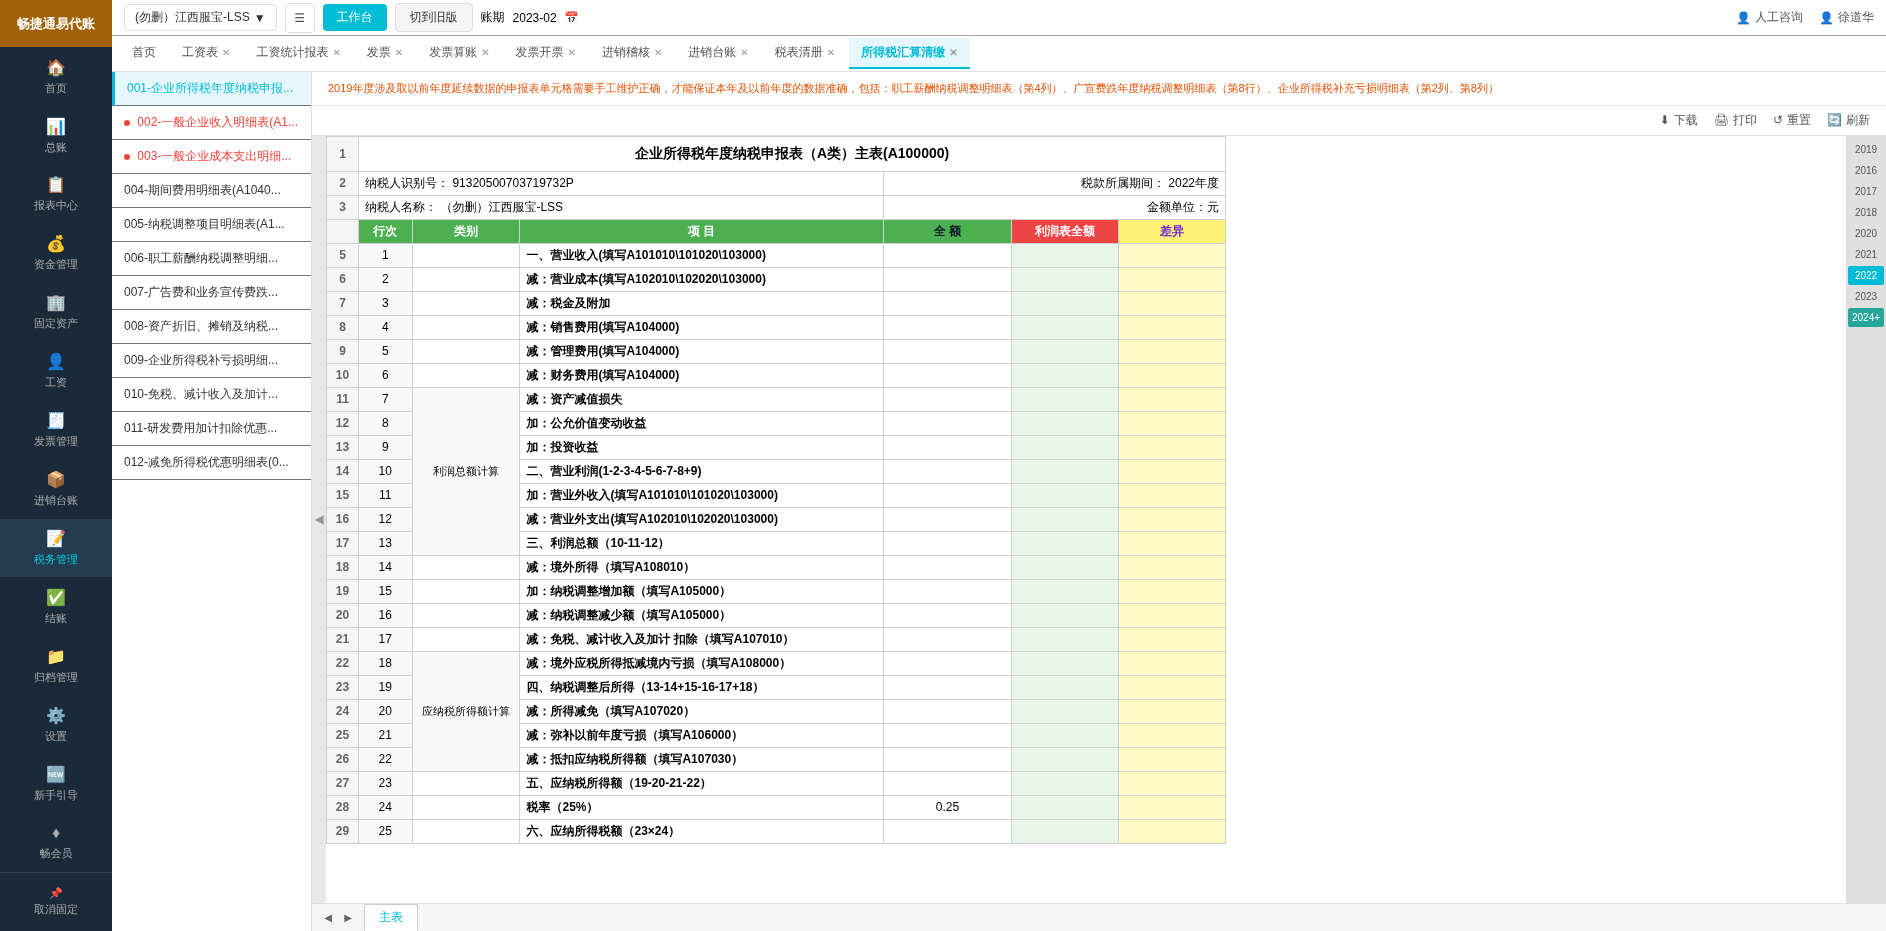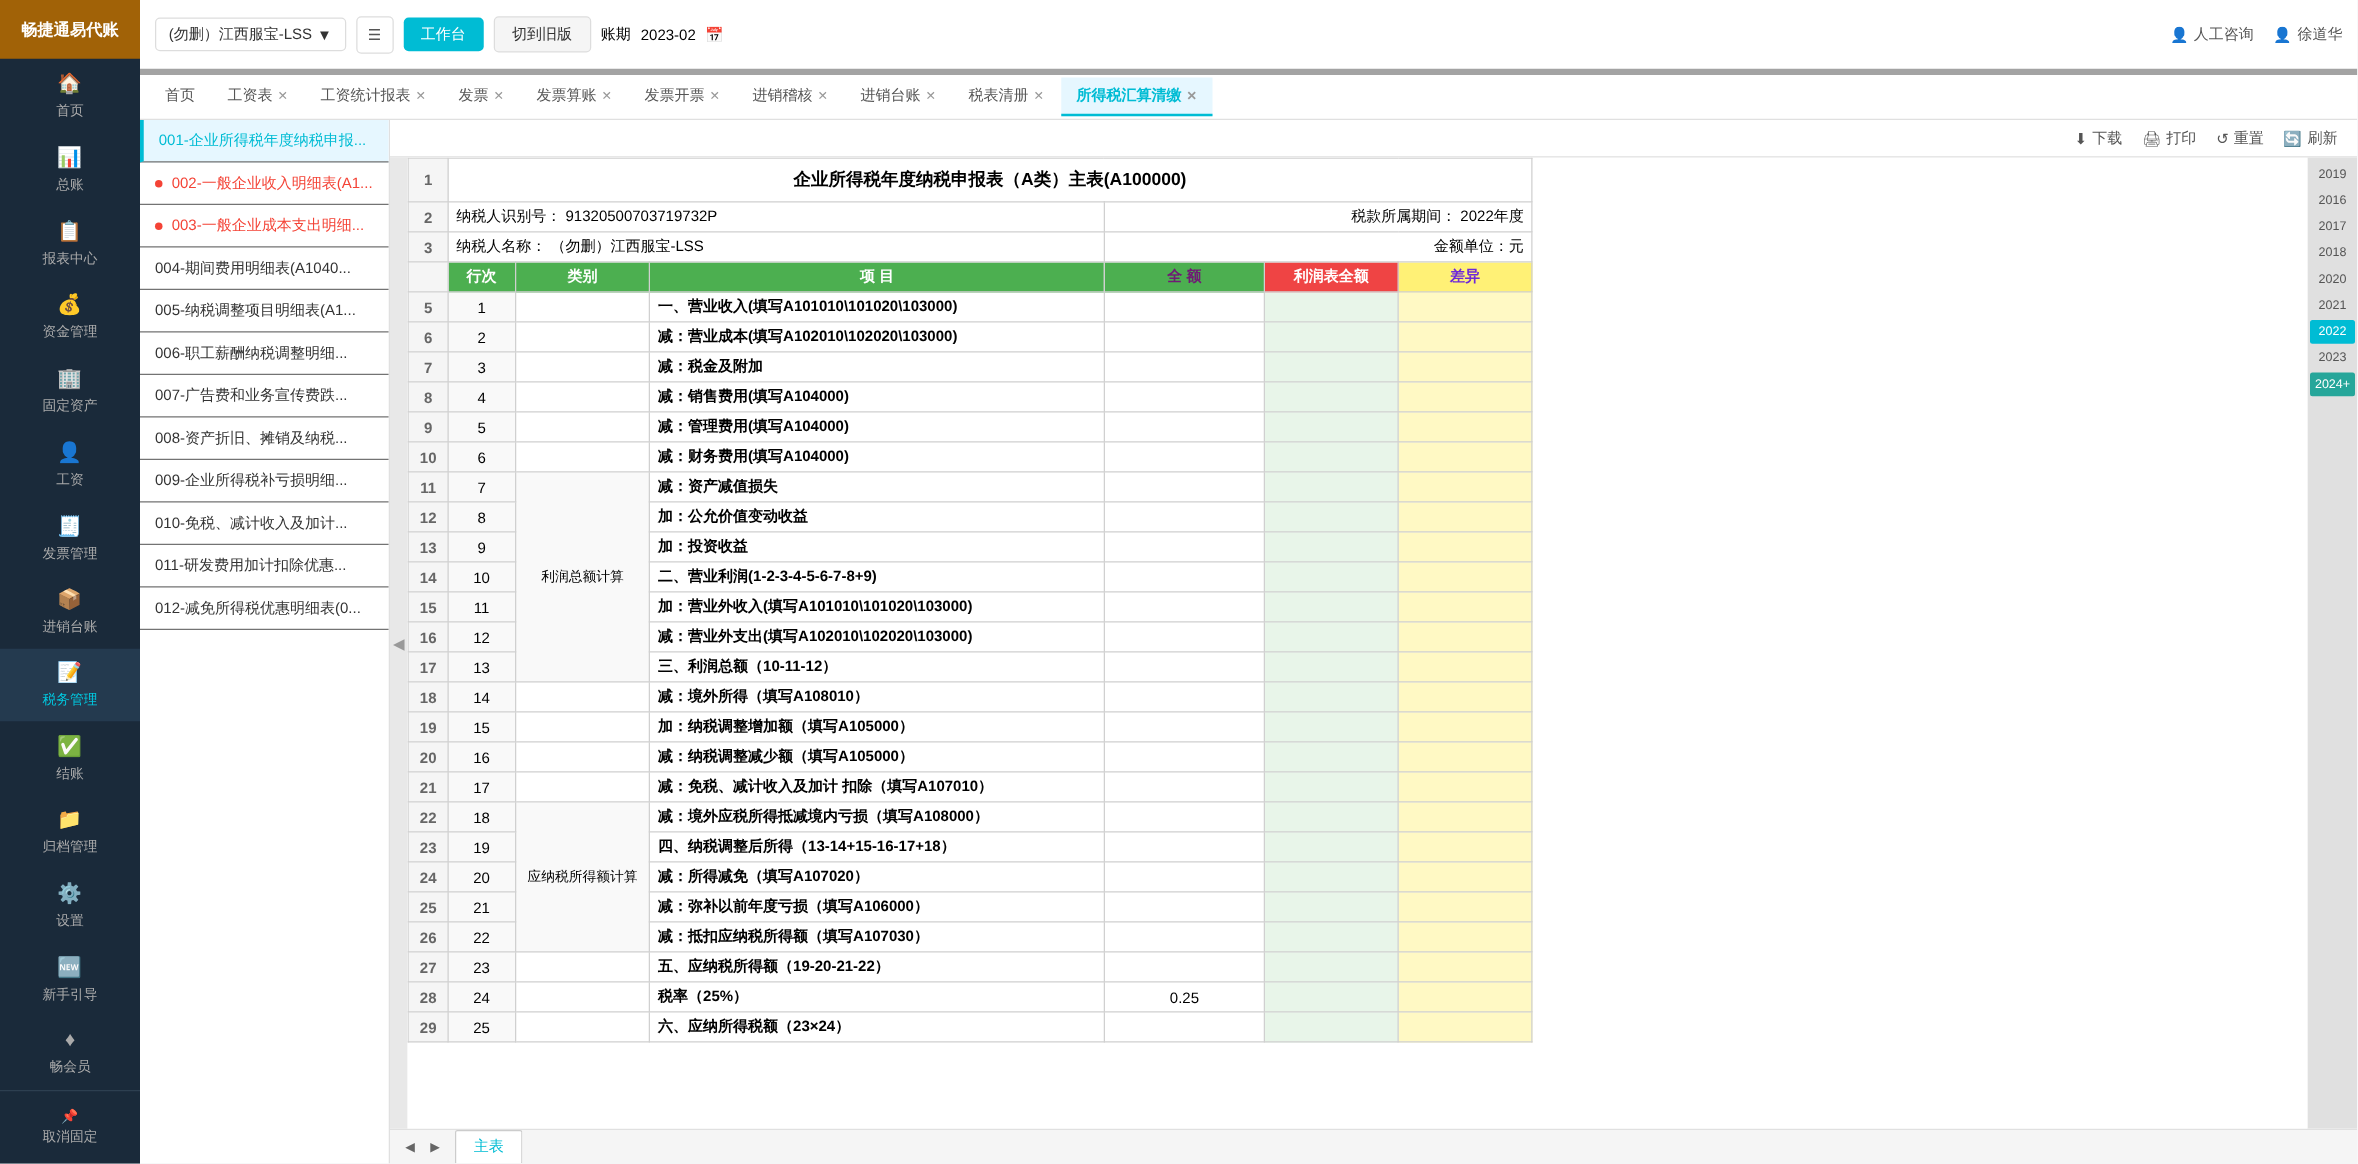--- a/index.html
+++ b/index.html
@@ -11,21 +11,21 @@
     .sidebar-item { display: flex; flex-direction: column; align-items: center; justify-content: center; height: 60px; color: #aaa; cursor: pointer; font-size: 11px; gap: 4px; }
     .sidebar-item.active { background: #243a4f; color: #00c8e0; }
     .sidebar-item .icon { font-size: 16px; }
     .sidebar-bottom { margin-top: auto; padding: 8px 0; border-top: 1px solid #2d3f50; }
     .sidebar-bottom-item { display: flex; flex-direction: column; align-items: center; color: #aaa; font-size: 11px; padding: 6px 0; cursor: pointer; gap: 2px; }
 
     
     .main { flex: 1; display: flex; flex-direction: column; overflow: hidden; }
 
     
-    .topbar { height: 60px; background: #fff; display: flex; align-items: center; padding: 0 12px; gap: 8px; border-bottom: 5px solid #a3a3a3; flex-shrink: 0; }
+    .topbar { height: 36px; background: #fff; display: flex; align-items: center; padding: 0 12px; gap: 8px; border-bottom: 1px solid #a3a3a3; flex-shrink: 0; }
     .topbar-company { border: 1px solid #ddd; border-radius: 4px; padding: 4px 10px; font-size: 12px; display: flex; align-items: center; gap: 4px; cursor: pointer; color: #333; }
     .topbar-icon-btn { width: 30px; height: 30px; border: 1px solid #ddd; border-radius: 4px; display: flex; align-items: center; justify-content: center; cursor: pointer; color: #555; }
     .topbar-btn { padding: 5px 14px; border-radius: 4px; font-size: 12px; cursor: pointer; border: none; }
     .btn-primary { background: #00bcd4; color: white; }
     .btn-default { background: #f5f5f5; border: 1px solid #ddd; color: #333; }
     .topbar-right { margin-left: auto; display: flex; align-items: center; gap: 16px; color: #555; font-size: 12px; }
     .topbar-right-item { display: flex; align-items: center; gap: 4px; cursor: pointer; }
 
     
     .tabbar { height: 36px; background: #fff; display: flex; align-items: center; padding: 0 8px; border-bottom: 1px solid #e0e0e0; flex-shrink: 0; gap: 2px; }
@@ -267,20 +267,23 @@
       <div class="left-panel-item">
         <span>011-研发费用加计扣除优惠...</span>
       </div>
       <div class="left-panel-item">
         <span>012-减免所得税优惠明细表(0...</span>
       </div>
     </div>
 
     <div class="right-main">
 
+      <div class="warning-bar">
+        <span>2019年度涉及取以前年度延续数据的申报表单元格需要手工维护正确，才能保证本年及以前年度的数据准确，包括：职工薪酬纳税调整明细表（第4列）、广宣费跌年度纳税调整明细表（第8行）、企业所得税补充亏损明细表（第2列、第8列）</span>
+      </div>
 
       <div class="toolbar">
         <div class="toolbar-btn">
           <span>⬇</span>
           <span>下载</span>
         </div>
         <div class="toolbar-btn">
           <span>🖨</span>
           <span>打印</span>
         </div>
@@ -339,21 +342,21 @@
               <td colspan="3" style="text-align:right;">
                 <span>金额单位：元</span>
               </td>
             </tr>
 
             <tr class="row-colheader">
               <td style="background:#f5f5f5;"></td>
               <th style="background:#4caf50;color:white;">行次</th>
               <th style="background:#4caf50;color:white;">类别</th>
               <th style="background:#4caf50;color:white;">项 目</th>
-              <th style="background:#4caf50;color:#701a75;">全 额</th>
+              <th style="background:#4caf50;color:#0f172a;">全 额</th>
               <th style="background:#ef4444;color:white;margin-top:33px;">利润表全额</th>
               <th style="background:#fff176;color:#6d28d9;">差异</th>
             </tr>
 
             <tr>
               <td class="col-row-num">5</td>
               <td class="col-a">1</td>
               <td class="col-b"></td>
               <td class="col-c">一、营业收入(填写A101010\101020\103000)</td>
               <td class="col-d"></td>

